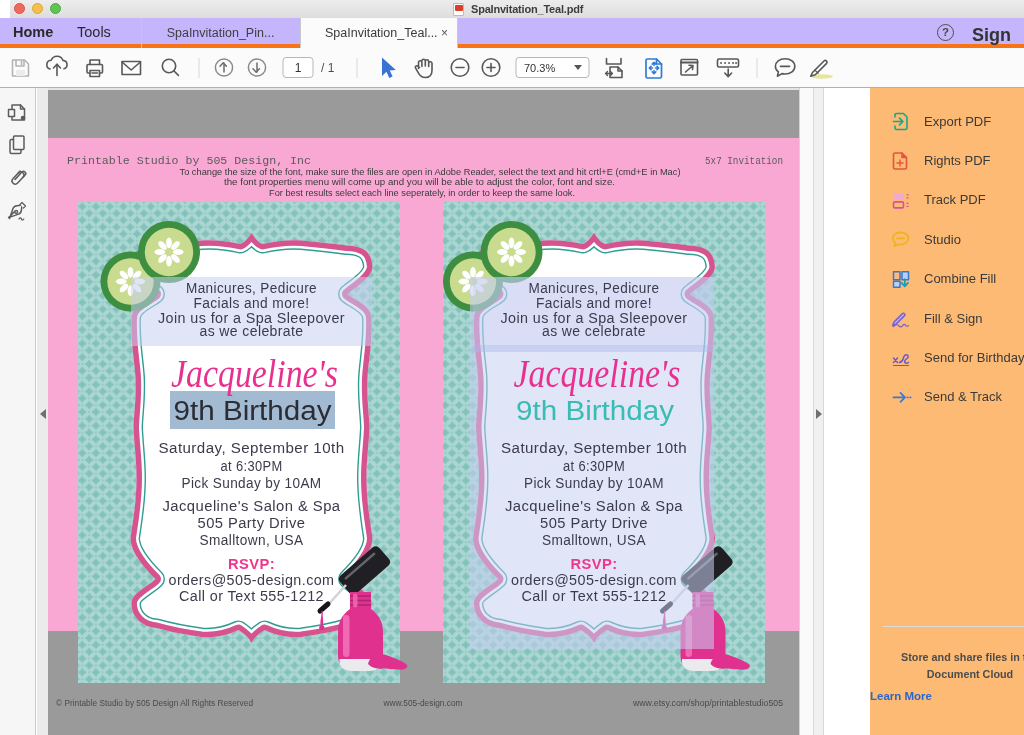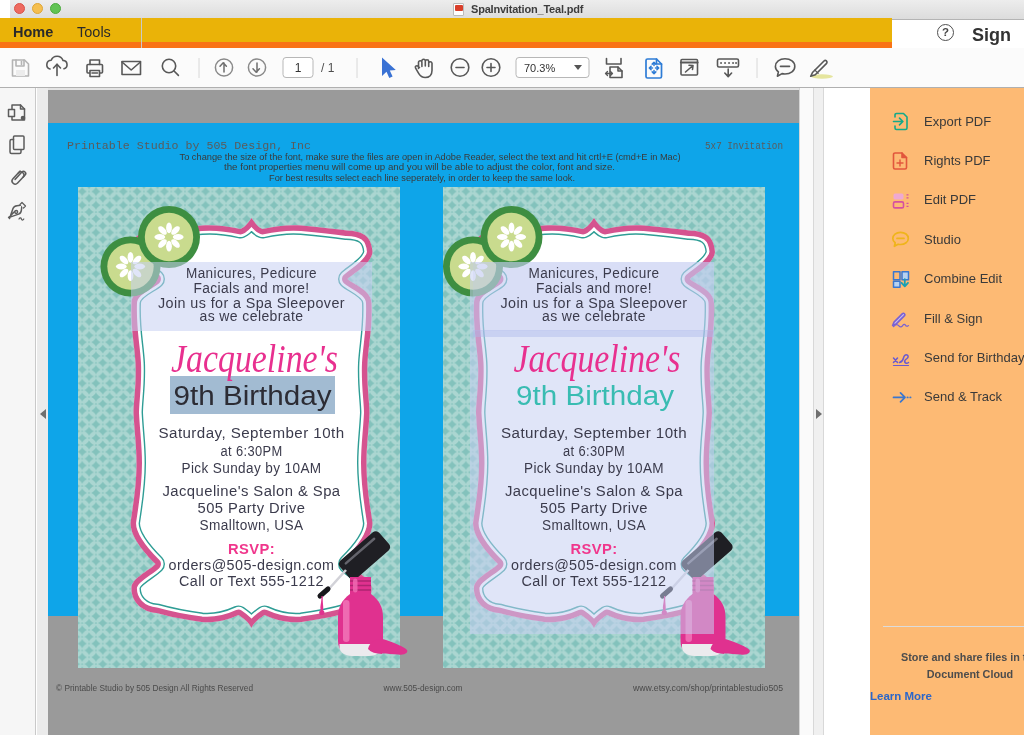--- a/index.html
+++ b/index.html
@@ -3,22 +3,22 @@
 * {margin:0;padding:0;box-sizing:border-box}
 body {width:1024px;height:735px;position:relative;overflow:hidden;
  font-family:"Liberation Sans",sans-serif;background:#fff}
 .titlebar {position:absolute;left:10px;top:0;width:1024px;height:20px;
  background:linear-gradient(#ededed,#dcdcdc);border-bottom:1px solid #b4b4b4}
 .tl {position:absolute;top:2.5px;width:11px;height:11px;border-radius:50%}
 .title {position:absolute;left:461px;top:3px;font-size:11px;font-weight:600;color:#3d3d3d;letter-spacing:-0.2px}
 .pdficon {position:absolute;left:443px;top:2.5px;width:11px;height:13px;background:#fff;
  border:0.5px solid #bbb;border-radius:1px}
 .pdficon::before {content:"";position:absolute;left:1px;top:1px;width:8px;height:6px;background:#d93f2b;border-radius:1px}
-.tabbar {position:absolute;left:0;top:18px;width:892px;height:30px;background:#eab308;
- border-bottom:6px solid #f97316}
+.tabbar {position:absolute;left:0;top:18px;width:1024px;height:30px;background:#c4b5fd;
+ border-bottom:4px solid #f97316}
 .home {position:absolute;left:13px;top:6px;font-size:14.5px;color:#2a2a2a;font-weight:600}
 .tools {position:absolute;left:77px;top:6px;font-size:14.5px;color:#2a2a2a;font-weight:400}
 .tabdiv {position:absolute;top:0;width:1px;height:30px;background:#c9c9c9}
 .tab1 {position:absolute;left:141px;top:0;width:159px;height:30px;font-size:12.5px;color:#3f3f3f;
  text-align:center;line-height:30px}
 .tab2 {position:absolute;left:300px;top:0;width:158px;height:31px;background:#fbfbfb;
  border-left:1px solid #c9c9c9;border-right:1px solid #c9c9c9;font-size:12.5px;color:#3a3a3a;
  line-height:30px;text-align:left;padding-left:24px}
 .tabx {position:absolute;left:140px;top:0px;color:#555;font-size:12px}
 .qcircle {position:absolute;left:937px;top:6px;width:17px;height:17px;border:1.5px solid #4f4f4f;
@@ -26,21 +26,21 @@
 .signin {position:absolute;left:972px;top:7px;font-size:18px;font-weight:600;color:#333}
 .toolbar {position:absolute;left:0;top:48px;width:1024px;height:40px;background:#fbfbfb;
  border-bottom:1px solid #b0b0b0}
 .sidebar {position:absolute;left:0;top:88px;width:36px;height:647px;background:#f6f6f6;
  border-right:1px solid #c9c9c9}
 .navstrip {position:absolute;left:37px;top:88px;width:11px;height:647px;background:#ebebeb}
 .larr {position:absolute;left:40px;top:409px;width:0;height:0;
  border-top:5px solid transparent;border-bottom:5px solid transparent;border-right:6px solid #6f6f6f}
 .content {position:absolute;left:48px;top:88px;width:751px;height:647px;background:#9a9a9a;
  border-top:2px solid #e4e4e4}
-.page {position:absolute;left:0;top:33px;width:751px;height:493px;background:#0ea5e9}
+.page {position:absolute;left:0;top:48px;width:751px;height:493px;background:#f9a8d4}
 .scrolltrack {position:absolute;left:799px;top:88px;width:14.5px;height:647px;background:#fafafa;
  border-left:1px solid #d5d5d5;border-right:1px solid #d8d8d8}
 .collapse {position:absolute;left:813.5px;top:88px;width:10px;height:647px;background:#f0f0f0;
  border-right:1px solid #d8d8d8}
 .rarr {position:absolute;left:815.5px;top:409px;width:0;height:0;
  border-top:5px solid transparent;border-bottom:5px solid transparent;border-left:6px solid #6f6f6f}
 .panel {position:absolute;left:870px;top:88px;width:200px;height:647px;background:#fdba74}
 .pitem {position:absolute;left:54px;font-size:13px;color:#3a3a3a;line-height:18px}
 .pdivider {position:absolute;left:13px;top:538px;width:175px;height:1px;background:#dcdcdc}
 .store {position:absolute;left:0;top:561px;width:200px;text-align:center;font-size:10.8px;
@@ -53,20 +53,22 @@
  <div class="tl" style="left:4px;background:#ee6a5f;border:0.5px solid #d95349"></div>
  <div class="tl" style="left:21.5px;background:#f5bf4f;border:0.5px solid #dfa636"></div>
  <div class="tl" style="left:39.5px;background:#61c354;border:0.5px solid #4cab3e"></div>
  <div class="pdficon"></div>
  <div class="title">SpaInvitation_Teal.pdf</div>
 </div>
 <div class="tabbar">
  <div class="home">Home</div>
     <div class="tools">Tools</div>
  <div class="tabdiv" style="left:141px"></div>
+ <div class="tab1">SpaInvitation_Pin...</div>
+ <div class="tab2">SpaInvitation_Teal...<span class="tabx">×</span></div>
  <div class="qcircle">?</div>
  <div class="signin">Sign In</div>
 </div>
 <div class="toolbar">
     <svg width="1024" height="40" viewBox="0 0 1024 40" xmlns="http://www.w3.org/2000/svg">
       <g fill="none" stroke="#b4b4b4" stroke-width="1.6" stroke-linecap="round" stroke-linejoin="round">
         <path d="M12.5,12 h12 l4,4 v12 h-16 z"></path>
         <path d="M16,12 v6 h8 v-6"></path>
         <rect x="16" y="22" width="9" height="6" fill="#ececec" stroke="none"></rect>
         <path d="M21.5,13.5 v3"></path>
@@ -397,21 +399,21 @@
           <path d="M15.5,9 h0.2 M18.3,9 h0.2" stroke-width="1.9"></path>
         </g>
       </g>
       <path d="M168,30.5 l5.5,5.5 l5.5,-5.5" fill="none" stroke="#4a4a4a" stroke-width="1.6" stroke-linecap="round" stroke-linejoin="round"></path>
       <path d="M168,70 l5.5,5.5 l5.5,-5.5" fill="none" stroke="#4a4a4a" stroke-width="1.6" stroke-linecap="round" stroke-linejoin="round"></path>
       <path d="M168,109.4 l5.5,5.5 l5.5,-5.5" fill="none" stroke="#4a4a4a" stroke-width="1.6" stroke-linecap="round" stroke-linejoin="round"></path>
       <path d="M168,188.2 l5.5,5.5 l5.5,-5.5" fill="none" stroke="#4a4a4a" stroke-width="1.6" stroke-linecap="round" stroke-linejoin="round"></path>
     </svg>
     <div class="pitem" style="top:24.5px">Export PDF</div>
     <div class="pitem" style="top:64px">Rights PDF</div>
-    <div class="pitem" style="top:103.4px">Edit PDF</div>
+    <div class="pitem" style="top:103.4px">Track PDF</div>
     <div class="pitem" style="top:142.8px">Studio</div>
-    <div class="pitem" style="top:182.2px">Combine Edit</div>
+    <div class="pitem" style="top:182.2px">Combine Fill</div>
     <div class="pitem" style="top:221.6px">Fill &amp; Sign</div>
     <div class="pitem" style="top:261px">Send for Birthday</div>
     <div class="pitem" style="top:300.4px">Send &amp; Track</div>
  <div class="pdivider"></div>
  <div class="store">Store and share files in the<br>Document Cloud</div>
  <div class="learn">Learn More</div>
 </div>
 </body></html>

